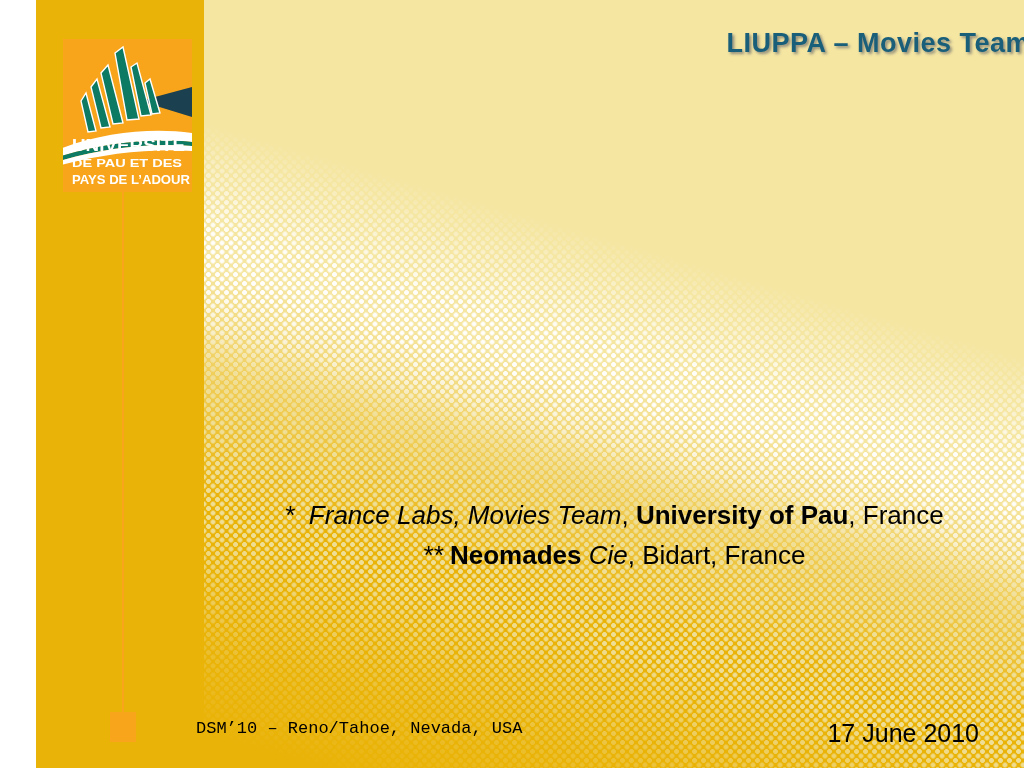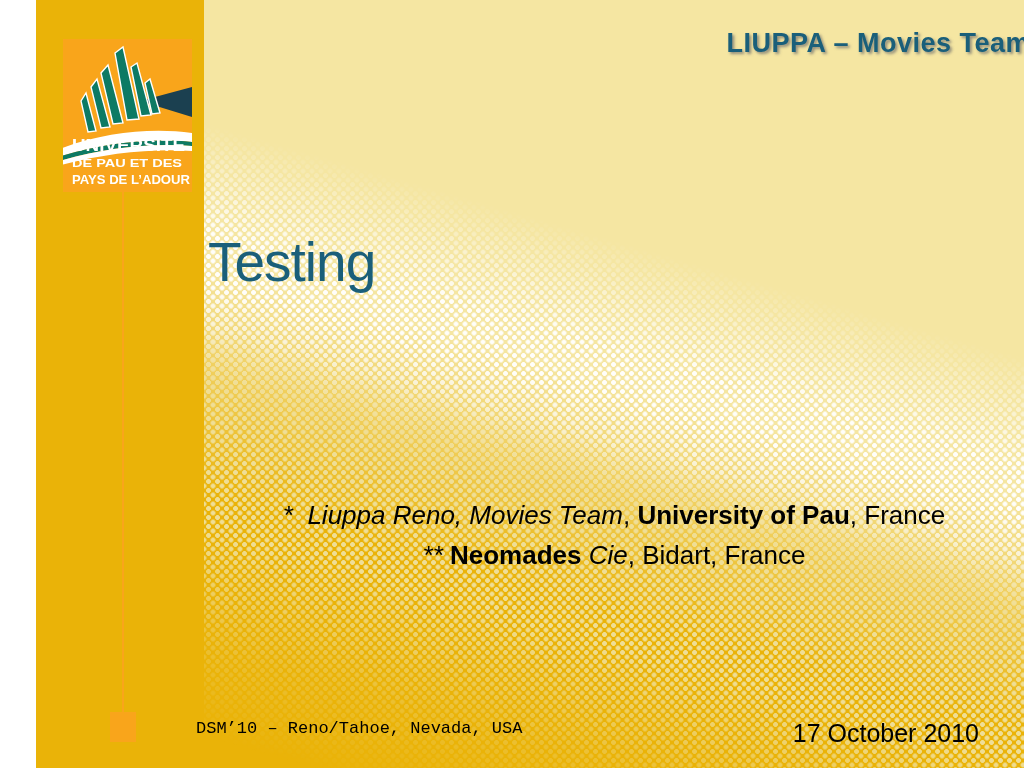--- a/index.html
+++ b/index.html
@@ -98,24 +98,24 @@
     <path d="M -22 128 C 26 111 82 103 129 107 L 129 112 C 82 109 28 116 -22 132 Z" fill="#FFFFFF"></path>
 
     <text x="9" y="112" font-size="16.5" font-weight="bold" fill="#FFFFFF" textLength="113" lengthAdjust="spacingAndGlyphs">UNIVERSITÉ</text>
     <text x="9" y="128" font-size="11.5" font-weight="bold" fill="#FFFFFF" textLength="110" lengthAdjust="spacingAndGlyphs">DE PAU ET DES</text>
     <text x="9" y="145" font-size="12.5" font-weight="bold" fill="#FFFFFF" textLength="118" lengthAdjust="spacingAndGlyphs">PAYS DE L’ADOUR</text>
   </svg>
 
   <div class="logo-line"></div>
   <div class="footer-square"></div>
 
-  <h1 class="title"><br><span>Testing</span></h1>
+  <h1 class="title"><br></h1>
 
 
   <div class="affiliations">
-    <div><span class="i">*&nbsp;&nbsp;</span><span class="i">Liuppa Reno, Movies Team</span><span>, </span><span class="b">University of Pau</span><span>, France</span></div>
+    <div><span class="i">*&nbsp;&nbsp;</span><span class="i">France Labs, Movies Team</span><span>, </span><span class="b">University of Pau</span><span>, France</span></div>
     <div><span class="i">**&nbsp;</span><span class="bi">Neomades</span><span class="i">&nbsp;Cie</span><span>, Bidart, France</span></div>
   </div>
 
   <div class="footer-venue">DSM’10 – Reno/Tahoe, Nevada, USA</div>
-  <div class="footer-date">17 October 2010</div>
+  <div class="footer-date">17 June 2010</div>
 
 </div>
 
 </body></html>

